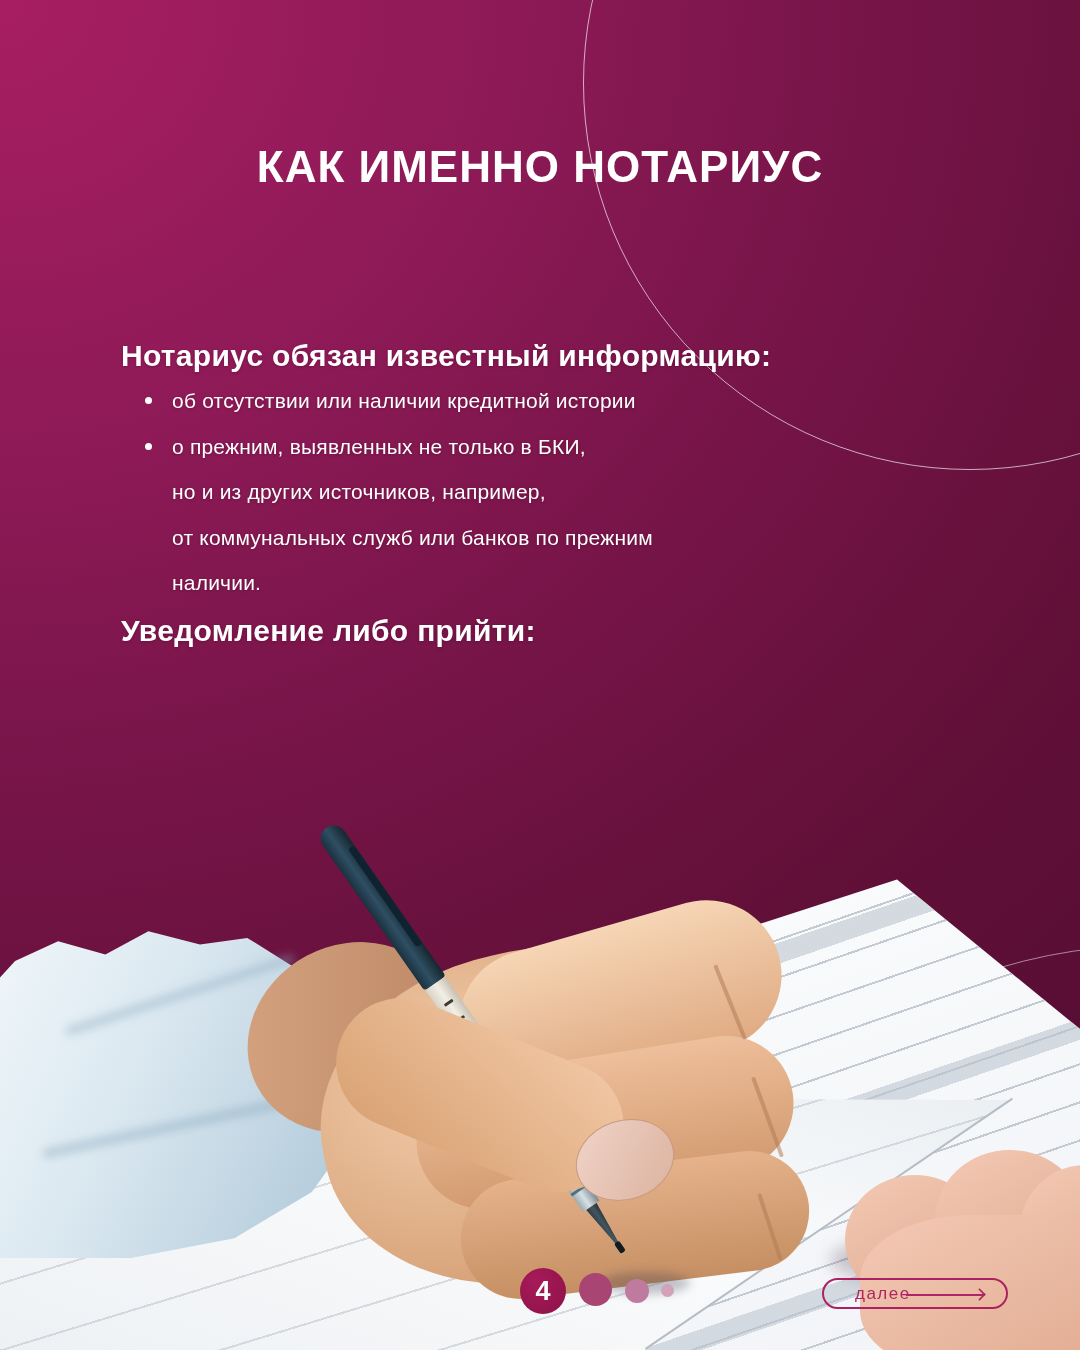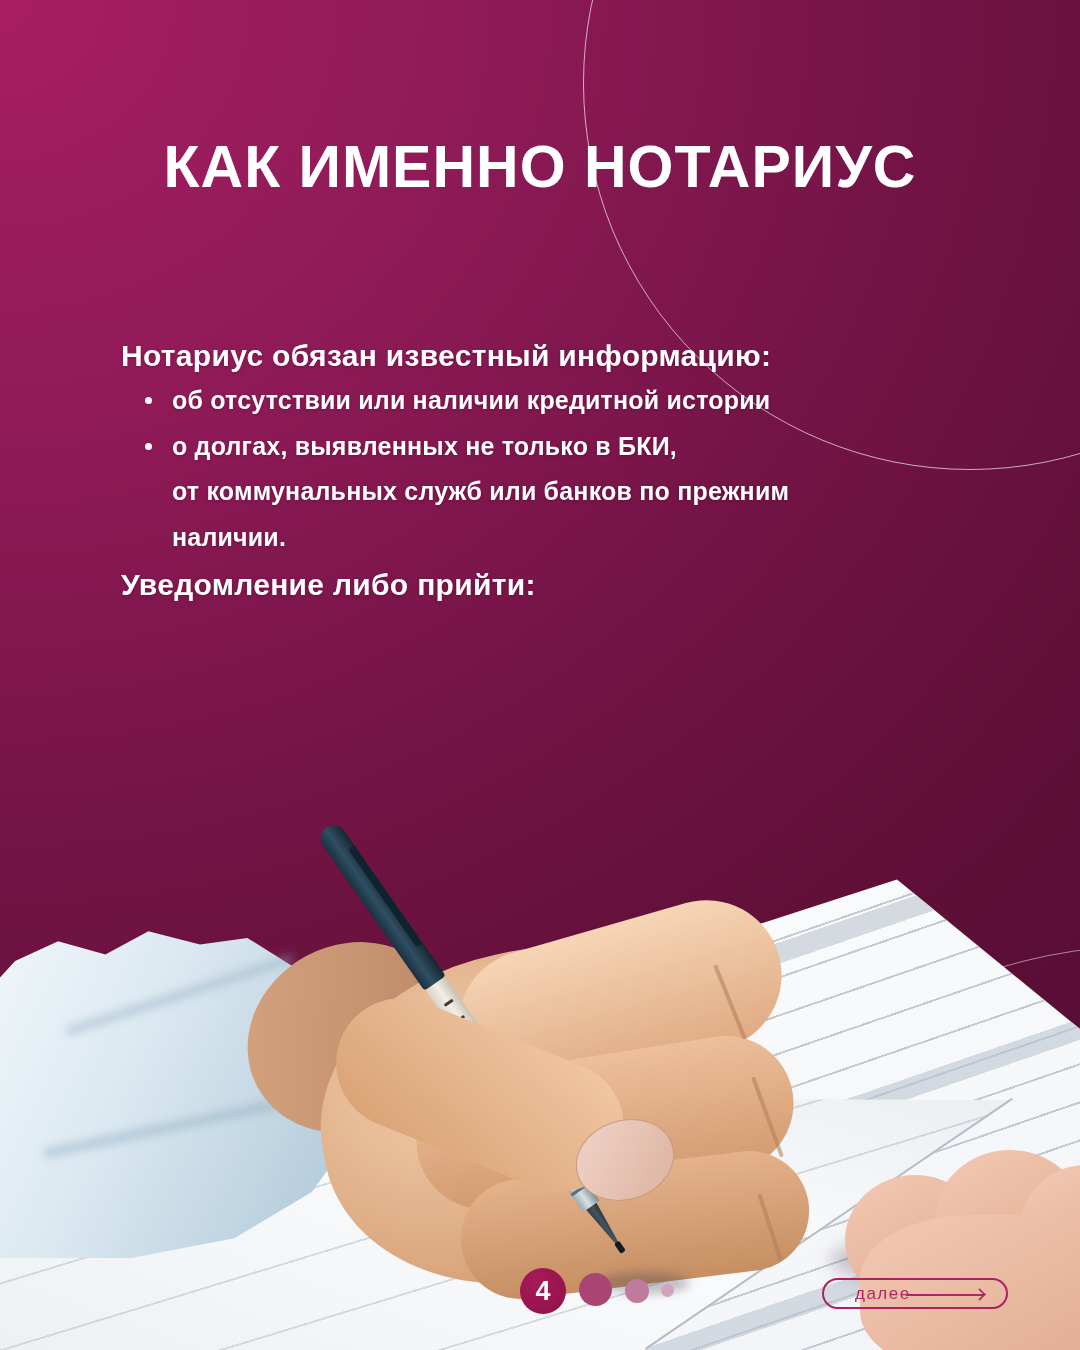--- a/index.html
+++ b/index.html
@@ -8,26 +8,26 @@
     background:radial-gradient(150% 110% at 0% 0%, #a81e63 0%, #8e1a57 30%, #751447 55%, #611038 78%, #570d34 100%);}
   .stage *{box-sizing:border-box;}
 
   
   .deco-circle{position:absolute;border-radius:50%;border:1.6px solid rgba(255,255,255,.65);z-index:1;}
   .c1{width:774px;height:774px;left:583px;top:-304px;}
   .c2{width:1040px;height:1040px;left:630px;top:945px;border-color:rgba(255,255,255,.5);}
 
   
   .title{position:absolute;z-index:20;left:0;top:136px;width:100%;text-align:center;color:#fff;
-    font-size:59px;line-height:62px;font-weight:700;letter-spacing:1px;}
+    font-size:44px;line-height:62px;font-weight:700;letter-spacing:1px;}
   .content{position:absolute;z-index:20;left:121px;top:333px;width:830px;color:#fff;
     text-shadow:0 1px 3px rgba(40,0,20,.25);}
   .content h3{margin:0;font-size:30px;line-height:45px;font-weight:700;letter-spacing:.3px;}
   .content ul{list-style:none;margin:0 0 2px 0;padding:0;}
-  .content li{position:relative;padding-left:51px;font-size:25px;line-height:45.5px;font-weight:700;letter-spacing:.2px;}
+  .content li{position:relative;padding-left:51px;font-size:21px;line-height:45.5px;font-weight:400;letter-spacing:.2px;}
   .content li .dot{position:absolute;left:24px;top:19px;width:7px;height:7px;border-radius:50%;background:#fff;}
   .content li span.line{display:block;}
 
   
   .photo{position:absolute;inset:0;z-index:10;}
   .photo div{position:absolute;}
 
   .wood{left:0;top:1115px;width:660px;height:235px;
     clip-path:polygon(0% 14%, 40% 30%, 78% 100%, 0% 100%);
     background:repeating-linear-gradient(100deg,#4a1f0e 0 10px,#6b3018 10px 22px,#3f1a0a 22px 38px,#5a2813 38px 52px);}
@@ -145,21 +145,22 @@
 
   <div class="content">
     <h3>Нотариус обязан известный информацию:</h3>
     <ul>
       <li>
         <span class="dot"></span>
         <span class="line">об отсутствии или наличии кредитной истории</span>
       </li>
       <li>
         <span class="dot"></span>
-        <span class="line">о долгах, выявленных не только в БКИ,</span>
+        <span class="line">о прежним, выявленных не только в БКИ,</span>
+        <span class="line">но и из других источников, например,</span>
         <span class="line">от коммунальных служб или банков по прежним</span>
         <span class="line">наличии.</span>
       </li>
     </ul>
     <h3>Уведомление либо прийти:</h3>
   </div>
 
   <div class="photo">
     <div class="wood"></div>
     <div class="wood-shade"></div>

